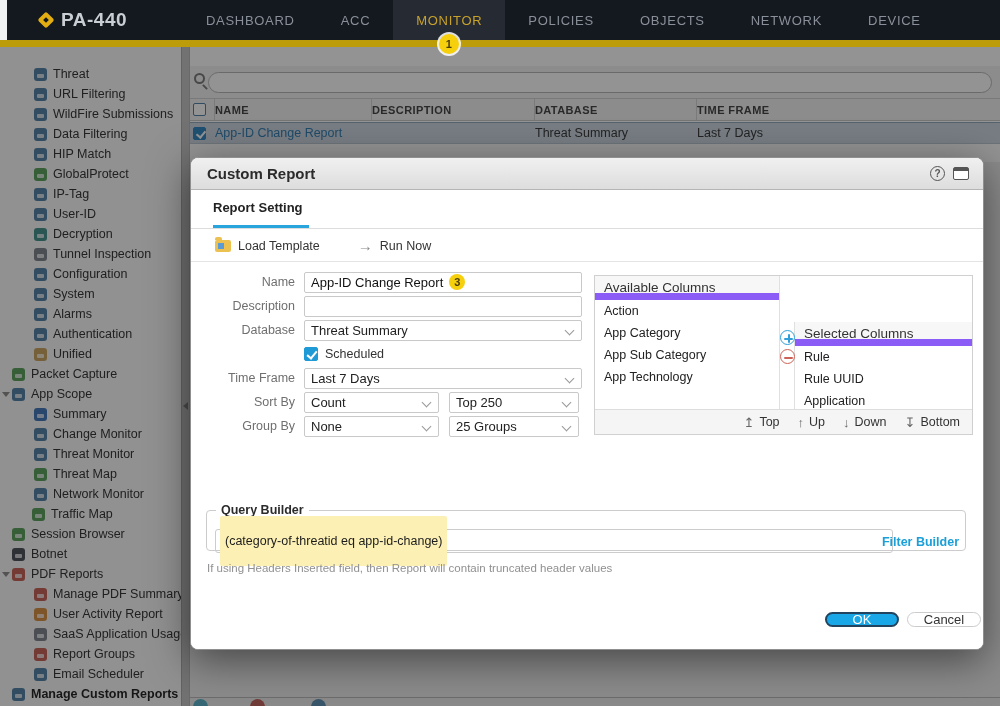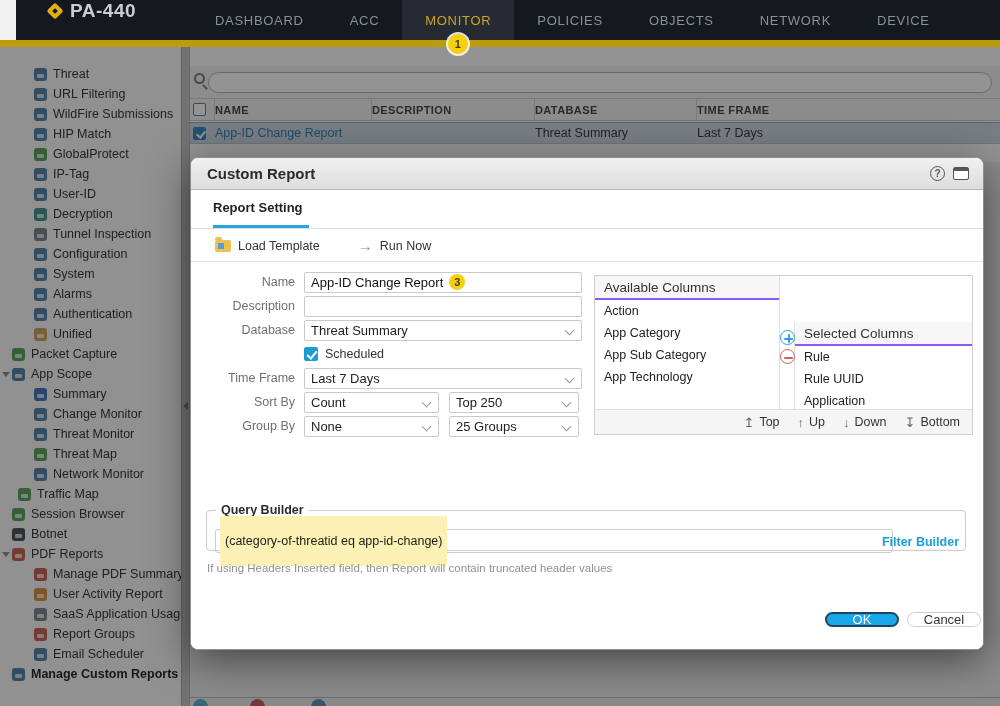--- a/index.html
+++ b/index.html
@@ -1,20 +1,20 @@
 <!DOCTYPE html>
 <html><head>
 <meta charset="utf-8">
 <style>
   * { box-sizing: border-box; }
   html,body { width:1000px; height:706px; margin:0; overflow:hidden; }
   body { position:relative; font-family:"Liberation Sans", sans-serif; background:#f1f1f1; }
 
   
-  .nav { position:absolute; top:0; left:16px; right:0; height:40px; background:#14181f; display:flex; align-items:flex-start; }
+  .nav { position:absolute; top:0; left:7px; right:0; height:40px; background:#14181f; display:flex; align-items:center; }
   .accentbar { position:absolute; top:40px; left:0; right:0; height:7px; background:#bd9c09; }
   .brand { display:flex; align-items:center; gap:9px; margin-left:33px; }
   .logo-diamond { width:12px; height:12px; border:4px solid #e2ae12; transform:rotate(45deg); border-radius:2px; }
   .brand-name { color:#c9ced4; font-size:19px; font-weight:bold; letter-spacing:.5px; }
   .tabs { display:flex; height:40px; margin-left:56px; }
   .tab { display:flex; align-items:center; padding:0 23px; color:#8a9099; font-size:13px; letter-spacing:.7px; position:relative; cursor:default; }
   .tab.active { background:#252a33; color:#c8a22b; }
 
   
   .step-badge { background:#f6cf0d; color:#4a3d00; border-radius:50%; display:flex; align-items:center; justify-content:center; font-size:11px; font-weight:bold; z-index:200; }
@@ -91,21 +91,21 @@
   .sched-cb { width:14px; height:14px; border:1px solid #1e9ad6; border-radius:2px; position:relative; background:#fff; margin-right:7px; }
   .sched-cb.checked { background:#1e9ad6; }
   .sched-cb.checked::after { content:""; position:absolute; left:4px; top:1px; width:4px; height:8px; border-right:2px solid #fff; border-bottom:2px solid #fff; transform:rotate(40deg); }
   .sched-label { font-size:12.5px; color:#333; }
 
   
   .columns-widget { position:absolute; left:403px; top:117px; width:379px; height:160px; border:1px solid #d0d0d0; background:#fff; display:flex; }
   .col-avail { width:185px; border-right:1px solid #e0e0e0; }
   .col-gutter { width:14px; position:relative; }
   .col-sel { flex:1; border-left:1px solid #e0e0e0;margin-top:46px; }
-  .list-head { height:24px; line-height:24px; padding-left:9px; background:#f7f7f7; border-bottom:2px solid #8b5cf6; font-size:13.5px; color:#333; }
+  .list-head { height:24px; line-height:24px; padding-left:9px; background:#f7f7f7; border-bottom:7px solid #8b5cf6; font-size:13.5px; color:#333; }
   .list-item { height:22px; line-height:22px; padding-left:9px; font-size:12.5px; color:#222; }
   .mv-toolbar { position:absolute; left:0; right:0; bottom:0; height:25px; background:#f5f5f5; border-top:1px solid #ddd; display:flex; align-items:center; justify-content:flex-end; gap:18px; padding-right:12px; z-index:2; }
   .mv-btn { display:flex; align-items:center; gap:5px; font-size:12.5px; color:#333; }
   .mv-arrow { color:#666; font-size:13px; }
   .circle-btn { position:absolute; left:0; width:15px; height:15px; border-radius:50%; background:#fff; }
   .plus-btn { top:54px; border:1.5px solid #2e9fd8; }
   .minus-btn { top:73px; border:1.5px solid #cc6257; }
   .circle-btn::before { content:""; position:absolute; left:3px; top:6.5px; width:9px; height:2px; border-radius:1px; }
   .plus-btn::before { background:#2e9fd8; }
   .minus-btn::before { background:#cc6257; }
@@ -182,20 +182,26 @@
     </div>
     <div class="side-item" style="padding-left: 34px;">
 
       <span class="side-icon" style="background: rgb(79, 127, 166);"></span>
       <span>WildFire Submissions</span>
 
     </div>
     <div class="side-item" style="padding-left: 34px;">
 
       <span class="side-icon" style="background: rgb(79, 127, 166);"></span>
+      <span>Data Filtering</span>
+
+    </div>
+    <div class="side-item" style="padding-left: 34px;">
+
+      <span class="side-icon" style="background: rgb(79, 127, 166);"></span>
       <span>HIP Match</span>
 
     </div>
     <div class="side-item" style="padding-left: 34px;">
 
       <span class="side-icon" style="background: rgb(87, 160, 90);"></span>
       <span>GlobalProtect</span>
 
     </div>
     <div class="side-item" style="padding-left: 34px;">
@@ -287,21 +293,21 @@
       <span class="side-icon" style="background: rgb(87, 160, 90);"></span>
       <span>Threat Map</span>
 
     </div>
     <div class="side-item" style="padding-left: 34px;">
 
       <span class="side-icon" style="background: rgb(79, 127, 166);"></span>
       <span>Network Monitor</span>
 
     </div>
-    <div class="side-item" style="padding-left: 18px;">
+    <div class="side-item" style="padding-left: 32px;">
 
       <span class="side-icon" style="background: rgb(87, 160, 90);"></span>
       <span>Traffic Map</span>
 
     </div>
     <div class="side-item" style="padding-left: 12px;">
 
       <span class="side-icon" style="background: rgb(87, 160, 90);"></span>
       <span>Session Browser</span>
 

